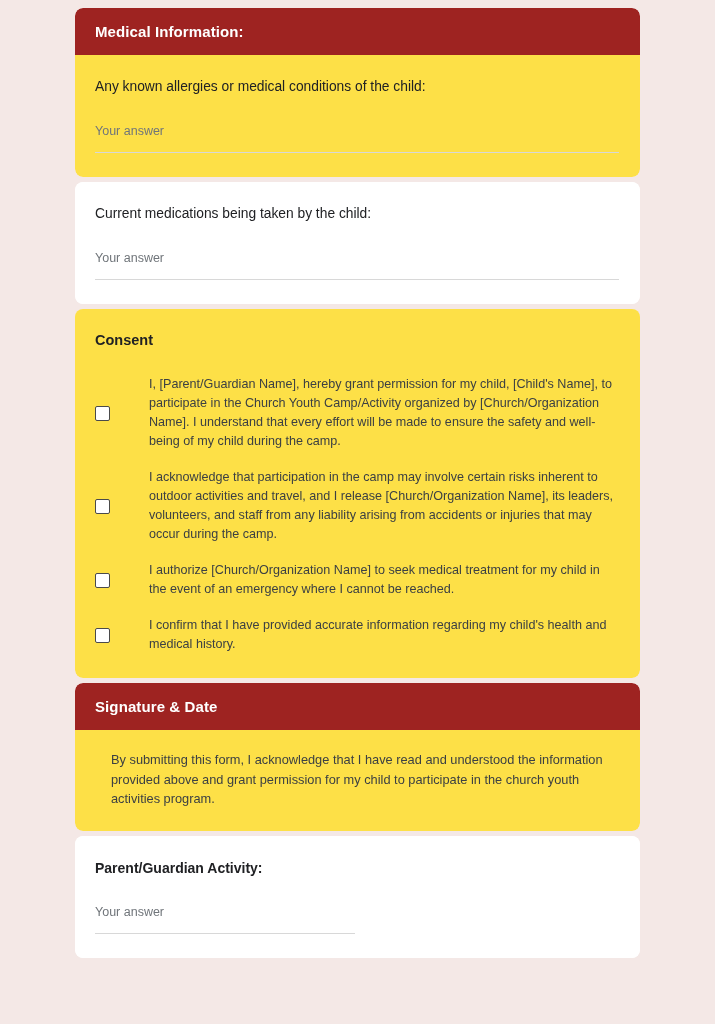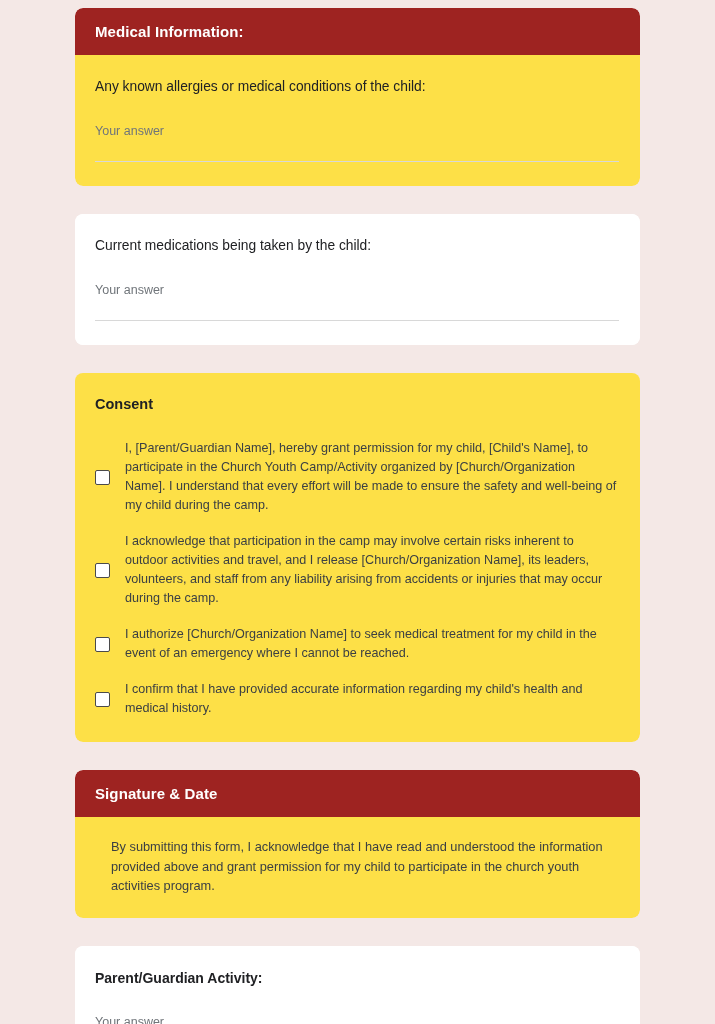--- a/index.html
+++ b/index.html
@@ -13,21 +13,21 @@
     font-family: "Liberation Sans", sans-serif;
     overflow: hidden;
   }
   .form-wrap {
     width: 715px;
     padding-top: 8px;
     box-sizing: border-box;
   }
   .card {
     width: 565px;
-    margin: 0 auto 28px auto;
+    margin: 0 auto 5px auto;
     background: #ffffff;
     border-radius: 8px;
     box-sizing: border-box;
     overflow: hidden;
   }
   .card.with-header {
     background: transparent;
     border-radius: 8px;
   }
   .section-header {
@@ -60,21 +60,21 @@
     color: #202124;
     line-height: 20px;
     margin-bottom: 26px;
   }
   .question-label.bold {
     font-weight: bold;
     font-size: 14px;
   }
   .answer-field {
     border-bottom: 1px solid #d8d8d8;
-    padding-bottom: 22px;
+    padding-bottom: 13px;
     width: 524px;
     box-sizing: border-box;
   }
   .answer-field.short {
     width: 260px;
   }
   .answer-placeholder {
     font-size: 12.5px;
     color: #70757a;
     line-height: 16px;
@@ -86,20 +86,21 @@
     margin-bottom: 26px;
     line-height: 18px;
   }
   .checkbox-list {
     display: block;
   }
   .checkbox-row {
     display: flex;
     align-items: center;
     margin-bottom: 17px;
+    gap: 24px;
   }
   .checkbox-row:last-child {
     margin-bottom: 0;
   }
   .checkbox-box {
     width: 15px;
     height: 15px;
     min-width: 15px;
     border: 1.6px solid #4a4a4a;
     border-radius: 2px;

